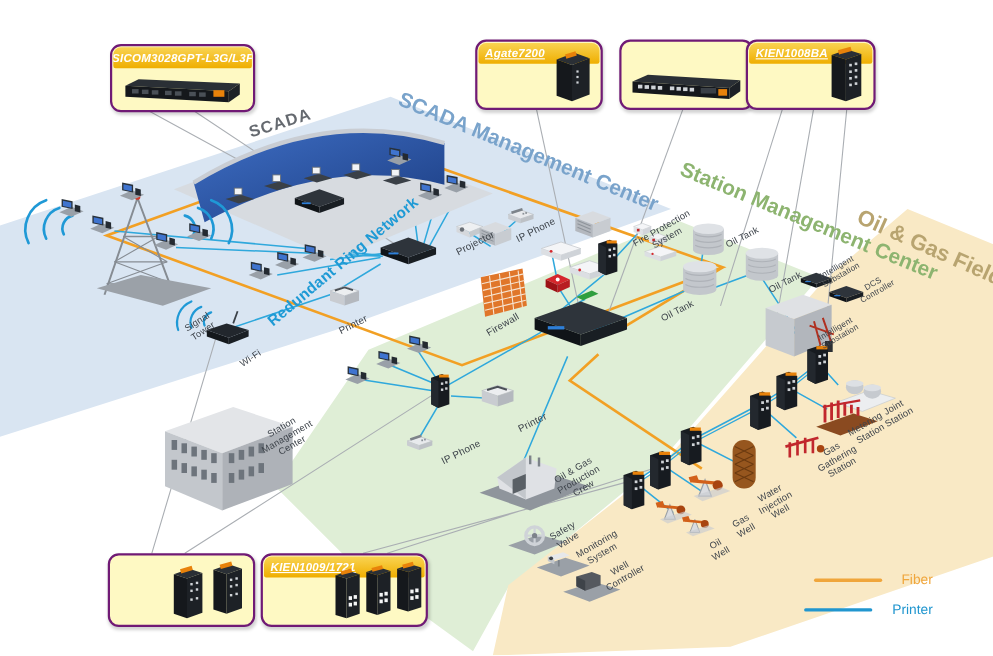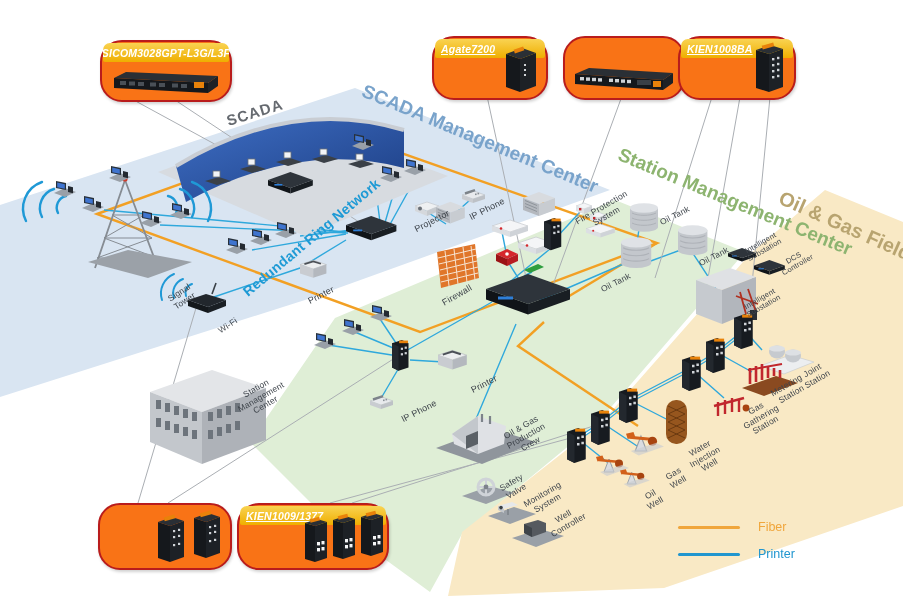--- a/index.html
+++ b/index.html
@@ -12,31 +12,31 @@
   .lbl.big{font-size:9px;}
   .lbl.scada-room{font-size:15px;color:#4b5057;letter-spacing:1px;font-weight:bold;opacity:.85;}
   .lbl.ring{font-size:14px;font-weight:bold;color:#1e9ad5;letter-spacing:.3px;}
   
   .title{position:absolute;font-weight:bold;white-space:nowrap;z-index:3;
          transform:translate(-50%,-50%) rotate(var(--r,22.5deg));}
   .t-scada{color:#79a3cb;font-size:19px;}
   .t-station{color:#8db470;font-size:19px;}
   .t-field{color:#b8a470;font-size:20px;}
   
-  .callout{position:absolute;border:2px solid #b91c1c;border-radius:22px;background:#f97316;
+  .callout{position:absolute;border:2px solid #701a75;border-radius:10px;background:#fef9c3;
            box-shadow:1px 2px 3px rgba(0,0,0,.18);z-index:6;}
   .callout .hd{position:absolute;left:1px;right:1px;top:1px;height:19px;border-radius:7px 7px 2px 2px;
            background:linear-gradient(#f9d352,#efae00);color:#fff;font-weight:bold;font-style:italic;
            font-size:10.5px;display:flex;align-items:center;justify-content:center;padding:0 6px;
            letter-spacing:.2px;white-space:nowrap;overflow:hidden;}
   .callout .hd.left{justify-content:flex-start;text-decoration:underline;}
   .callout svg.dev{position:absolute;}
   
   .legend{position:absolute;left:678px;top:518px;z-index:6;width:170px;}
-  .legend .row{display:flex;align-items:center;height:18px;margin-bottom:9px;}
+  .legend .row{display:flex;align-items:center;height:18px;margin-bottom:9px;justify-content:flex-end;}
   .legend .line{width:62px;height:3px;border-radius:2px;margin-right:18px;}
   .legend .line.fiber{background:#f0a63c;}
   .legend .line.eth{background:#2196cf;}
   .legend .cap{font-size:12.5px;}
   .legend .cap.fiber{color:#f0a63c;}
   .legend .cap.eth{color:#2196cf;}
 </style>
 </head>
 <body>
 
@@ -557,21 +557,21 @@
             <rect x="19" y="22" width="2.2" height="2.2"></rect>
             <rect x="24" y="20.8" width="2.2" height="2.2"></rect>
             <rect x="19" y="30" width="2.2" height="2.2"></rect>
             <rect x="24" y="28.8" width="2.2" height="2.2"></rect>
           </g>
     </g>
   </svg>
 </div>
 
 <div class="callout" style="left:237px;top:503px;width:148px;height:63px">
-  <div class="hd left">KIEN1009/1377</div>
+  <div class="hd left">KIEN1009/1721</div>
   <svg class="dev" style="left:62px;top:5px" width="84" height="56">
     <g transform="translate(0,6)">
       <path d="M4 7 L16 3 L26 6 L14 10 Z" fill="#2a2f35"></path>
           <path d="M4 7 L14 10 L14 46 L4 43 Z" fill="#15181c"></path>
           <path d="M14 10 L26 6 L26 42 L14 46 Z" fill="#1d2126"></path>
       <rect x="9" y="2" width="10" height="3.6" fill="#e8820a" transform="rotate(-15 14 4)"></rect>
       <g fill="#f5f6f7">
             <rect x="16" y="26" width="3" height="3.4"></rect>
             <rect x="20.5" y="25" width="3" height="3.4"></rect>
             <rect x="16" y="32" width="3" height="3.4"></rect>

